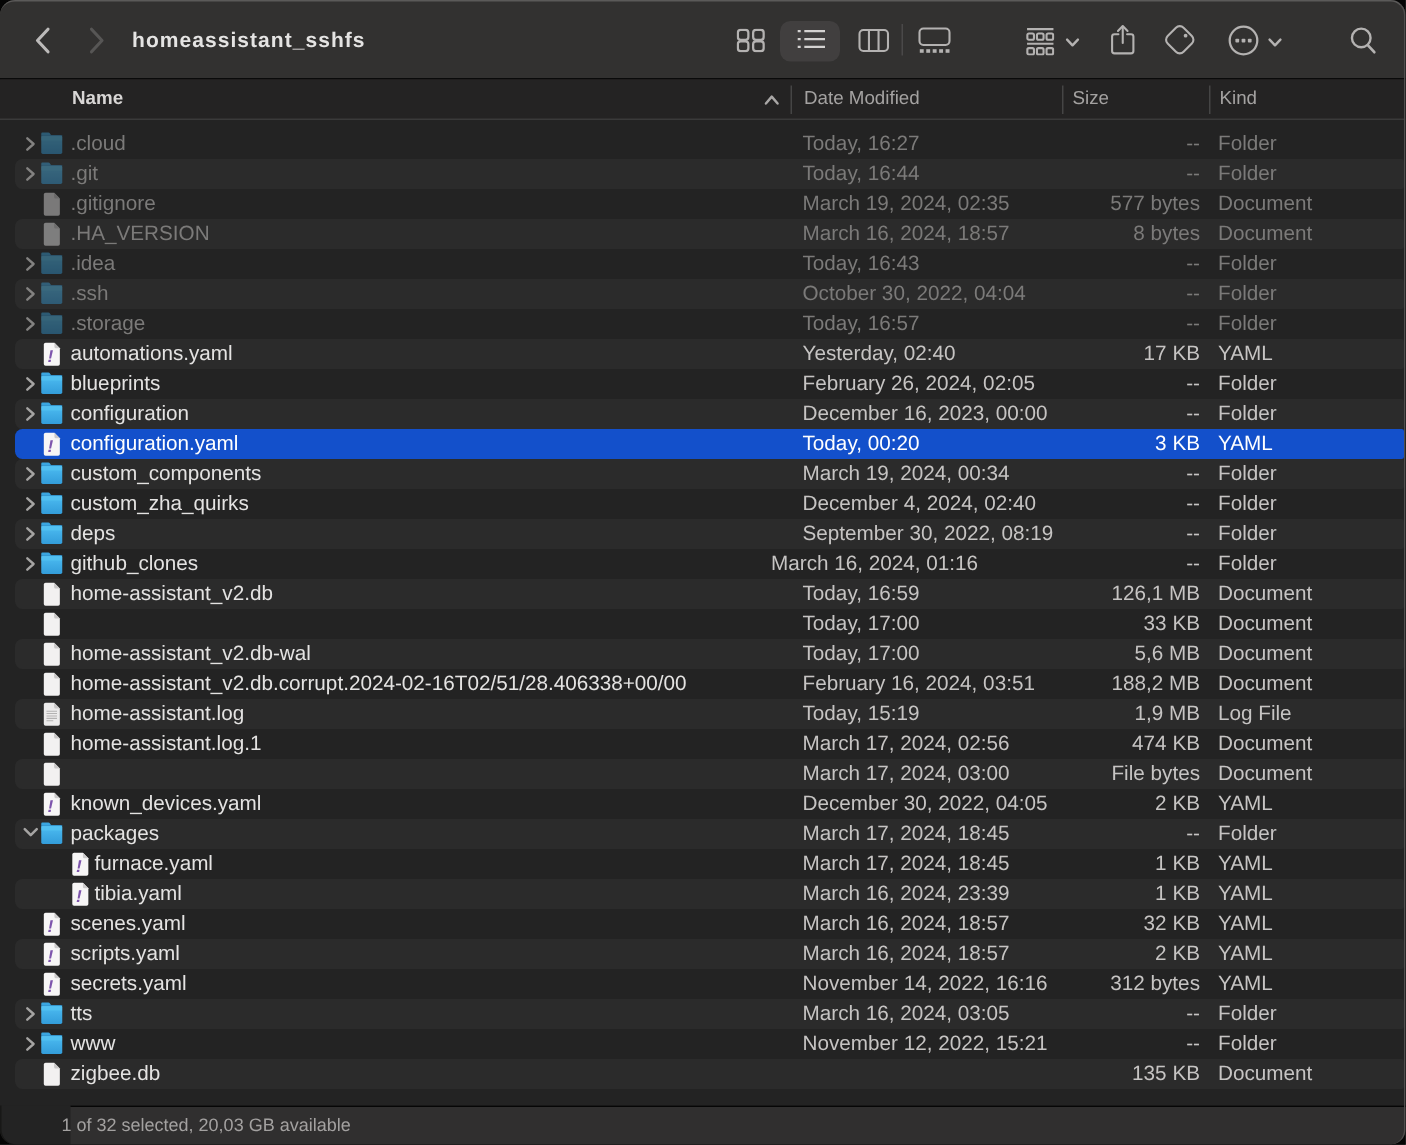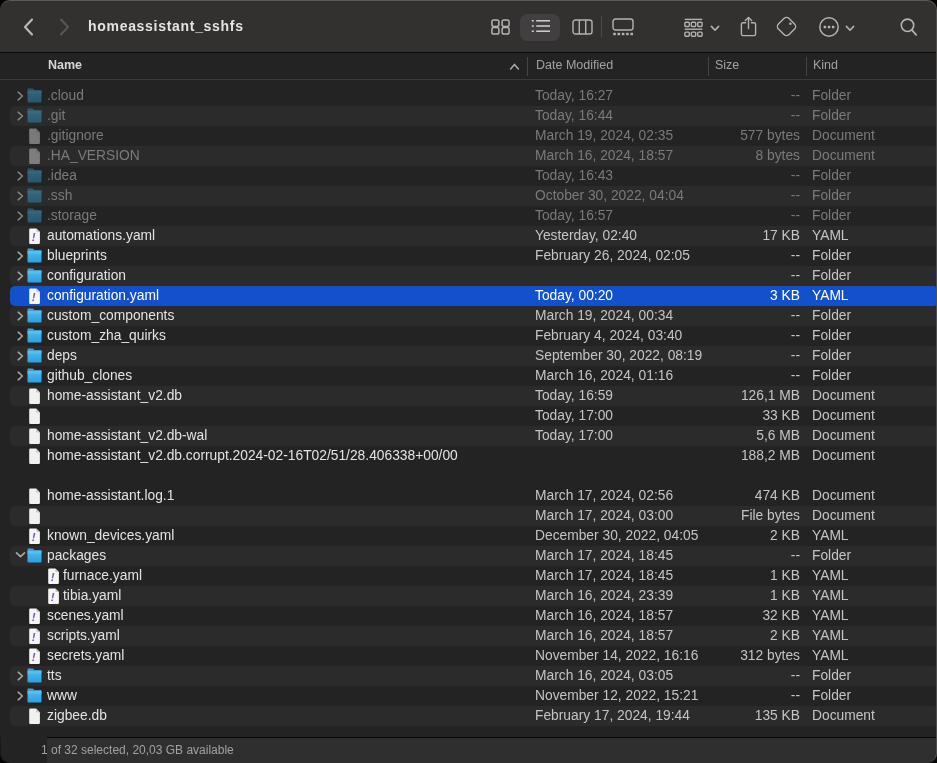--- a/index.html
+++ b/index.html
@@ -375,20 +375,21 @@
                 <stop offset="1" stop-color="#339dda"></stop>
               </linearGradient>
             </defs>
 <path d="M0.5 1.1 Q0.5 0.4 1.2 0.4 L5.3 0.4 Q5.9 0.4 6.2 0.85 L7.2 2.3 L0.5 2.3 Z" fill="#3aa6e0"></path>
 <rect x="0.5" y="2.2" width="14" height="12.4" rx="1.1" fill="url(#fg10)"></rect>
 <rect x="0.5" y="2.2" width="14" height="0.55" fill="#2e92d1"></rect>
 <rect x="0.6" y="2.75" width="13.8" height="2.9" fill="#55c3f2" opacity="0.75"></rect>
 </svg>
         </span>
         <span class="cell nm" style="left:47px">configuration</span>
+        <span class="cell sec" style="left:535px">December 16, 2023, 00:00</span>
         <span class="cell sec sz">--</span>
         <span class="cell sec" style="left:812px">Folder</span>
       </div>
 <div class="row" style="top:206px">
         <div class="sel"></div>
         <span class="ic" style="left:28px;top:1.5px">
           <svg width="13" height="17" viewBox="0 0 13 17">
 <path d="M1.2 1.7 Q1.2 0.5 2.4 0.5 L8.3 0.5 L11.9 4.1 L11.9 14.7 Q11.9 15.9 10.7 15.9 L2.4 15.9 Q1.2 15.9 1.2 14.7 Z" fill="#f7f6f6"></path>
 <path d="M8.3 0.5 L11.9 4.1 L9.3 4.1 Q8.3 4.1 8.3 3.1 Z" fill="#cccbcb"></path>
 <text x="3.7" y="13" font-family="Liberation Sans" font-size="11.5" font-style="italic" font-weight="bold" fill="#7e55ad">!</text>
@@ -440,21 +441,21 @@
                 <stop offset="1" stop-color="#339dda"></stop>
               </linearGradient>
             </defs>
 <path d="M0.5 1.1 Q0.5 0.4 1.2 0.4 L5.3 0.4 Q5.9 0.4 6.2 0.85 L7.2 2.3 L0.5 2.3 Z" fill="#3aa6e0"></path>
 <rect x="0.5" y="2.2" width="14" height="12.4" rx="1.1" fill="url(#fg13)"></rect>
 <rect x="0.5" y="2.2" width="14" height="0.55" fill="#2e92d1"></rect>
 <rect x="0.6" y="2.75" width="13.8" height="2.9" fill="#55c3f2" opacity="0.75"></rect>
 </svg>
         </span>
         <span class="cell nm" style="left:47px">custom_zha_quirks</span>
-        <span class="cell sec" style="left:535px">February 4, 2024, 03:40</span>
+        <span class="cell sec" style="left:535px">December 4, 2024, 02:40</span>
         <span class="cell sec sz">--</span>
         <span class="cell sec" style="left:812px">Folder</span>
       </div>
 <div class="row alt" style="top:266px">
         <span class="chev">
           <svg width="8" height="12" viewBox="0 0 8 12">
             <path d="M2.2 2.2 L6.4 6 L2.2 9.8" fill="none" stroke="#a5a4a3" stroke-width="1.6" stroke-linecap="round" stroke-linejoin="round"></path>
           </svg>
         </span>
         <span class="ic" style="left:27px">
@@ -492,21 +493,21 @@
                 <stop offset="1" stop-color="#339dda"></stop>
               </linearGradient>
             </defs>
 <path d="M0.5 1.1 Q0.5 0.4 1.2 0.4 L5.3 0.4 Q5.9 0.4 6.2 0.85 L7.2 2.3 L0.5 2.3 Z" fill="#3aa6e0"></path>
 <rect x="0.5" y="2.2" width="14" height="12.4" rx="1.1" fill="url(#fg15)"></rect>
 <rect x="0.5" y="2.2" width="14" height="0.55" fill="#2e92d1"></rect>
 <rect x="0.6" y="2.75" width="13.8" height="2.9" fill="#55c3f2" opacity="0.75"></rect>
 </svg>
         </span>
         <span class="cell nm" style="left:47px">github_clones</span>
-        <span class="cell sec" style="left:535px">March 16, 2024, 01:16</span>
+        <span class="cell sec" style="left:514px">March 16, 2024, 01:16</span>
         <span class="cell sec sz">--</span>
         <span class="cell sec" style="left:812px">Folder</span>
       </div>
 <div class="row alt" style="top:306px">
         <span class="ic" style="left:28px;top:1.5px">
           <svg width="13" height="17" viewBox="0 0 13 17">
 <path d="M1.2 1.7 Q1.2 0.5 2.4 0.5 L8.1 0.5 L11.9 4.4 L11.9 14.7 Q11.9 15.9 10.7 15.9 L2.4 15.9 Q1.2 15.9 1.2 14.7 Z" fill="#f2f1f1"></path>
 <path d="M8.1 0.5 L11.9 4.4 L9.1 4.4 Q8.1 4.4 8.1 3.4 Z" fill="#c9c8c8"></path>
 </svg>
         </span>
@@ -539,22 +540,42 @@
         <span class="cell sec" style="left:812px">Document</span>
       </div>
 <div class="row" style="top:366px">
         <span class="ic" style="left:28px;top:1.5px">
           <svg width="13" height="17" viewBox="0 0 13 17">
 <path d="M1.2 1.7 Q1.2 0.5 2.4 0.5 L8.1 0.5 L11.9 4.4 L11.9 14.7 Q11.9 15.9 10.7 15.9 L2.4 15.9 Q1.2 15.9 1.2 14.7 Z" fill="#f2f1f1"></path>
 <path d="M8.1 0.5 L11.9 4.4 L9.1 4.4 Q8.1 4.4 8.1 3.4 Z" fill="#c9c8c8"></path>
 </svg>
         </span>
         <span class="cell nm" style="left:47px">home-assistant_v2.db.corrupt.2024-02-16T02/51/28.406338+00/00</span>
+        <span class="cell sec" style="left:535px">February 16, 2024, 03:51</span>
         <span class="cell sec sz">188,2 MB</span>
         <span class="cell sec" style="left:812px">Document</span>
+      </div>
+<div class="row alt" style="top:386px">
+        <span class="ic" style="left:28px;top:1.5px">
+          <svg width="13" height="17" viewBox="0 0 13 17">
+<path d="M1.2 1.7 Q1.2 0.5 2.4 0.5 L8.1 0.5 L11.9 4.4 L11.9 14.7 Q11.9 15.9 10.7 15.9 L2.4 15.9 Q1.2 15.9 1.2 14.7 Z" fill="#ecebeb"></path>
+<path d="M8.1 0.5 L11.9 4.4 L9.1 4.4 Q8.1 4.4 8.1 3.4 Z" fill="#c9c8c8"></path>
+<g stroke="#b3b2b2" stroke-width="0.7">
+<line x1="3" y1="6.1" x2="10" y2="6.1"></line>
+              <line x1="3" y1="7.7" x2="10" y2="7.7"></line>
+<line x1="3" y1="9.3" x2="10" y2="9.3"></line>
+              <line x1="3" y1="10.9" x2="10" y2="10.9"></line>
+<line x1="3" y1="12.5" x2="7.5" y2="12.5"></line>
+            </g>
+</svg>
+        </span>
+        <span class="cell nm" style="left:47px">home-assistant.log</span>
+        <span class="cell sec" style="left:535px">Today, 15:19</span>
+        <span class="cell sec sz">1,9 MB</span>
+        <span class="cell sec" style="left:812px">Log File</span>
       </div>
 <div class="row" style="top:406px">
         <span class="ic" style="left:28px;top:1.5px">
           <svg width="13" height="17" viewBox="0 0 13 17">
 <path d="M1.2 1.7 Q1.2 0.5 2.4 0.5 L8.1 0.5 L11.9 4.4 L11.9 14.7 Q11.9 15.9 10.7 15.9 L2.4 15.9 Q1.2 15.9 1.2 14.7 Z" fill="#f2f1f1"></path>
 <path d="M8.1 0.5 L11.9 4.4 L9.1 4.4 Q8.1 4.4 8.1 3.4 Z" fill="#c9c8c8"></path>
 </svg>
         </span>
         <span class="cell nm" style="left:47px">home-assistant.log.1</span>
         <span class="cell sec" style="left:535px">March 17, 2024, 02:56</span>
@@ -729,19 +750,18 @@
         <span class="cell sec" style="left:812px">Folder</span>
       </div>
 <div class="row alt" style="top:626px">
         <span class="ic" style="left:28px;top:1.5px">
           <svg width="13" height="17" viewBox="0 0 13 17">
 <path d="M1.2 1.7 Q1.2 0.5 2.4 0.5 L8.1 0.5 L11.9 4.4 L11.9 14.7 Q11.9 15.9 10.7 15.9 L2.4 15.9 Q1.2 15.9 1.2 14.7 Z" fill="#f2f1f1"></path>
 <path d="M8.1 0.5 L11.9 4.4 L9.1 4.4 Q8.1 4.4 8.1 3.4 Z" fill="#c9c8c8"></path>
 </svg>
         </span>
         <span class="cell nm" style="left:47px">zigbee.db</span>
-        <span class="cell sec" style="left:535px">February 17, 2024, 19:44</span>
         <span class="cell sec sz">135 KB</span>
         <span class="cell sec" style="left:812px">Document</span>
       </div>
   </div>
   <div class="status"><span>1 of 32 selected, 20,03 GB available</span></div>
 </div>
 
 </body></html>

